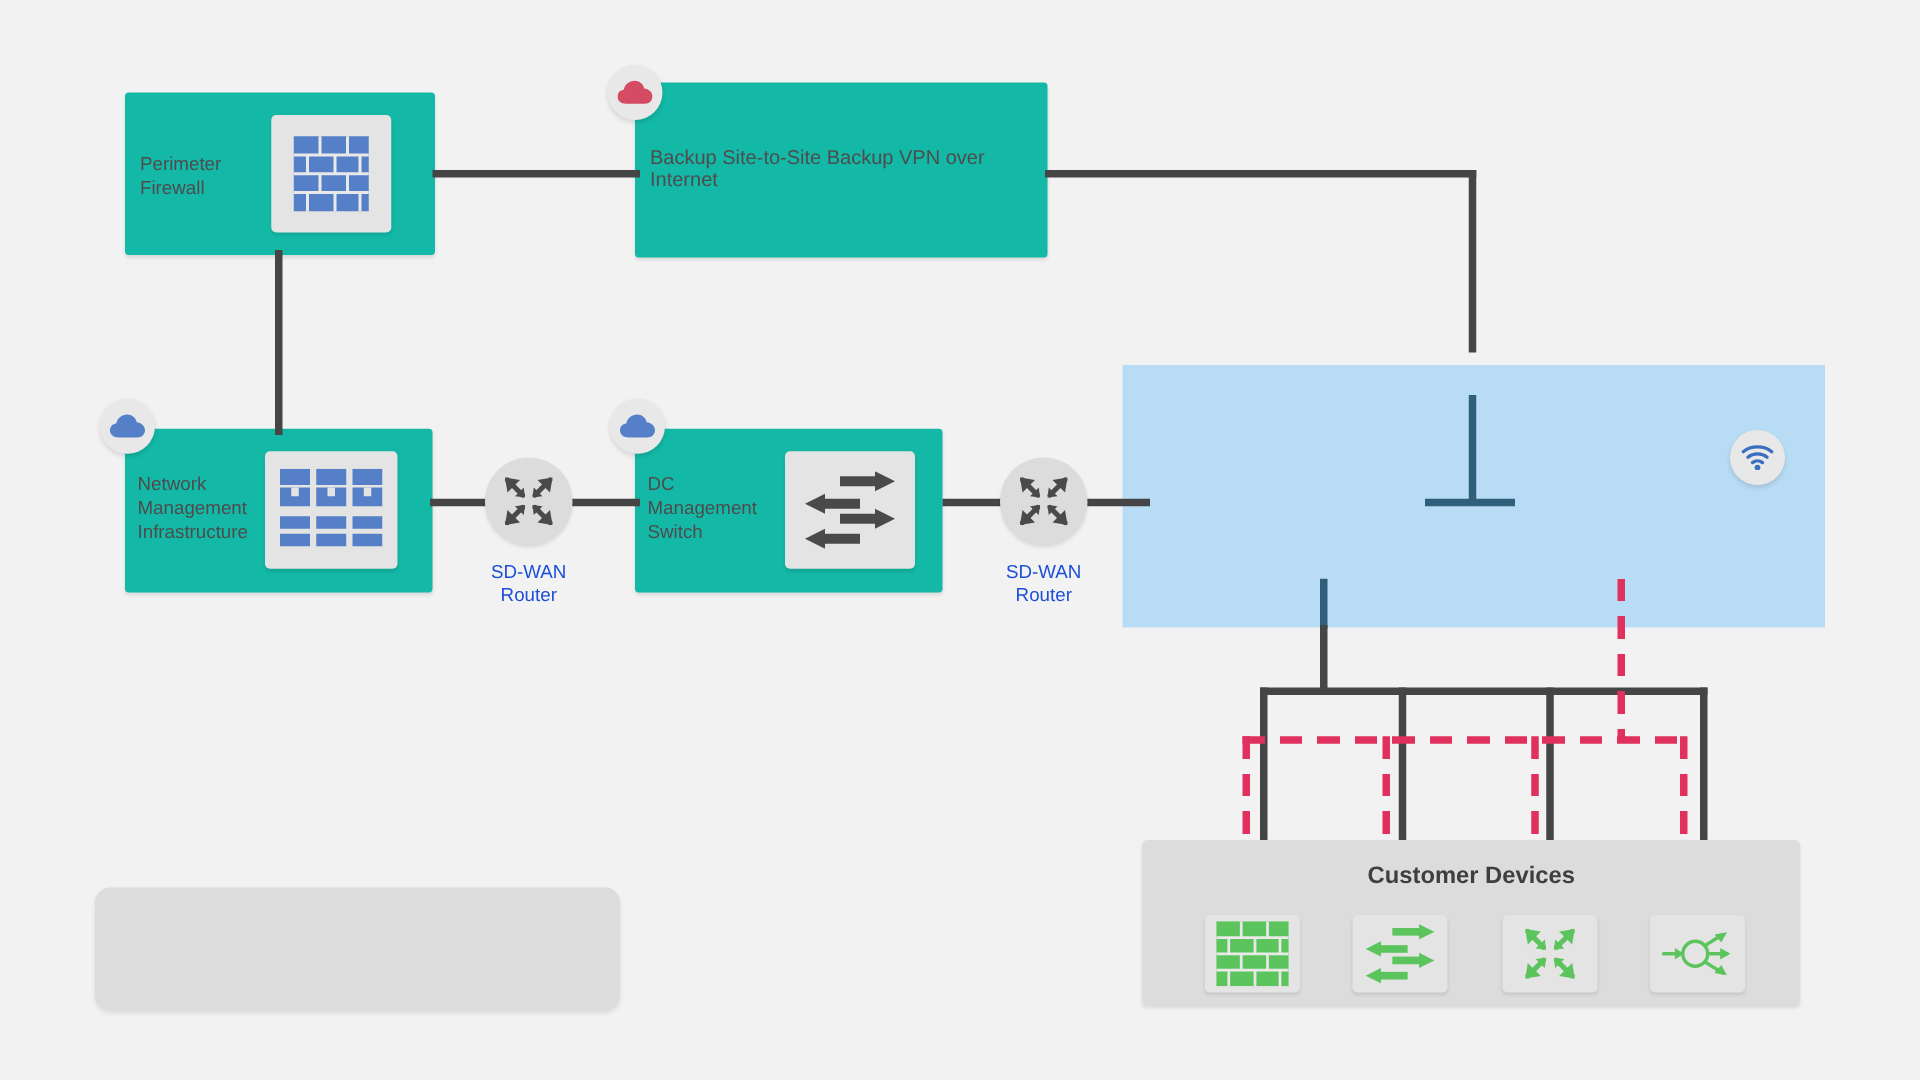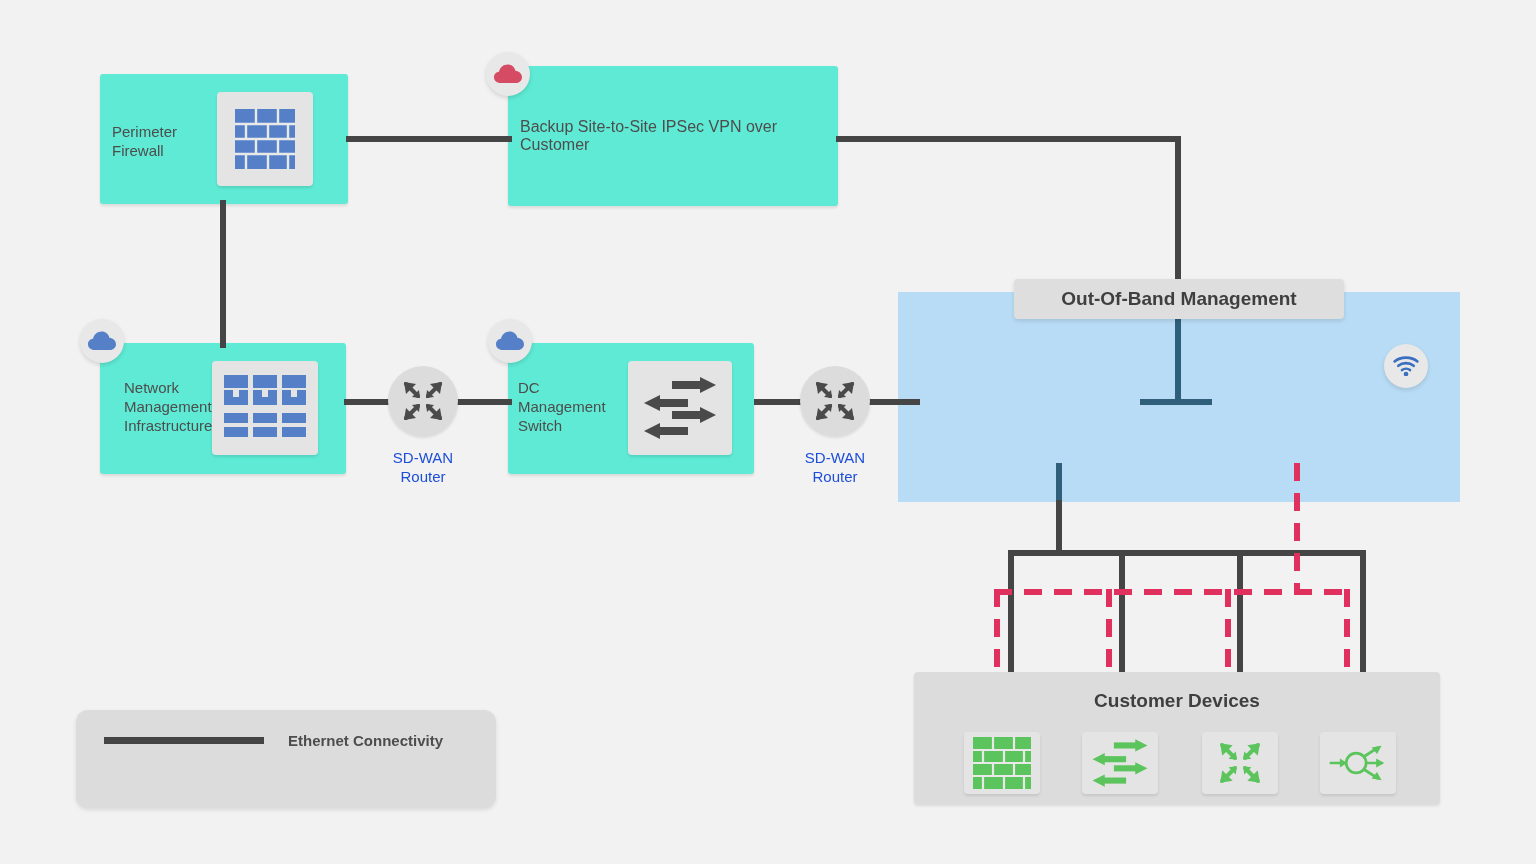--- a/index.html
+++ b/index.html
@@ -9,21 +9,21 @@
     font-family:"Liberation Sans","DejaVu Sans",sans-serif;
     position:relative;
     overflow:hidden;
     color:#4a4a4a;
   }
   .stage{position:absolute;left:0;top:0;width:1536px;height:864px;}
 
   
   .node{
     position:absolute;
-    background:#5eead4;
+    background:#14b8a6;
     border-radius:3px;
     box-shadow:0 2px 3px rgba(0,0,0,.10);
   }
   .node .label{
     position:absolute;
     font-size:15px;
     line-height:19px;
     color:#4d4d4d;
     white-space:pre-line;
   }
@@ -189,31 +189,31 @@
             <line x1="44" y1="31" x2="44" y2="46"></line>
           <line x1="12" y1="46" x2="12" y2="61"></line>
             <line x1="34" y1="46" x2="34" y2="61"></line>
             <line x1="54" y1="46" x2="54" y2="61"></line>
         </g>
       </svg>
     </div>
   </div>
 
   <div class="node" style="left:508px;top:66px;width:330px;height:140px;">
-    <div id="vpn-text">Backup Site-to-Site IPSec VPN over Customer</div>
+    <div id="vpn-text">Backup Site-to-Site Backup VPN over Internet</div>
   </div>
   <div class="badge" style="left:486px;top:52px;">
     <svg width="28" height="20" viewBox="0 0 28 20">
       <path d="M7 19 C2.4 19 0 16.3 0 13.2 C0 10.3 2.2 8 5 7.8 C5.9 3.4 9.6 0.6 13.6 0.6
                C17.6 0.6 20.6 3.2 21.4 6.7 C25 7.1 28 9.7 28 13.2 C28 16.4 25.4 19 22 19 Z" fill="#d44b63"></path>
     </svg>
   </div>
 
   <div class="node" style="left:100px;top:343px;width:246px;height:131px;">
-    <div class="label" style="left:10px;top:35px;margin-left:14px;">Network
+    <div class="label" style="left:10px;top:35px;">Network
 Management
 Infrastructure</div>
     <div class="iconbox" style="left:112px;top:18px;width:106px;height:94px;">
       <svg width="82" height="66" viewBox="0 0 82 66">
         <g fill="#5580c8">
           <rect x="0" y="0" width="24" height="13"></rect>
             <rect x="29" y="0" width="24" height="13"></rect>
             <rect x="58" y="0" width="24" height="13"></rect>
           <rect x="0" y="15" width="24" height="15"></rect>
             <rect x="29" y="15" width="24" height="15"></rect>
@@ -309,21 +309,20 @@
         <polygon points="42,4 30,6 40,16"></polygon>
         <polygon points="4,42 16,40 6,30"></polygon>
         <polygon points="4,4 16,6 6,16"></polygon>
         <polygon points="42,42 30,40 40,30"></polygon>
       </g>
     </svg>
   </div>
   <div class="circle-cap" style="left:785px;top:448px;width:100px;">SD-WAN
 Router</div>
 
-  <div id="oob-title" style="left:1014px;top:279px;width:330px;height:40px;">Out-Of-Band Management</div>
 
   <div class="node" style="left:916px;top:338px;width:248px;height:128px;">
     <div class="label" style="left:10px;top:33px;">DC
 Management
 Switch</div>
     <div class="iconbox" style="left:118px;top:18px;width:104px;height:92px;">
       <svg width="76" height="62" viewBox="0 0 76 62">
         <g fill="#5580c8">
           <rect x="30" y="4" width="30" height="8"></rect>
             <polygon points="58,0 74,8 58,16"></polygon>
@@ -437,19 +436,15 @@
           <polygon points="20,22 12,17 12,27"></polygon>
           <polygon points="61,22 52,17 52,27"></polygon>
           <polygon points="58,3 47,5 53,12"></polygon>
           <polygon points="58,41 47,39 53,32"></polygon>
         </g>
       </svg>
     </div>
   </div>
 
   <div id="legend" style="left:76px;top:710px;width:420px;height:98px;">
-    <div class="legend-row" style="left:28px;top:22px;">
-      <span class="legend-swatch solid"></span>
-      <span class="legend-text">Ethernet Connectivity</span>
-    </div>
   </div>
 
 </div>
 
 </body></html>

